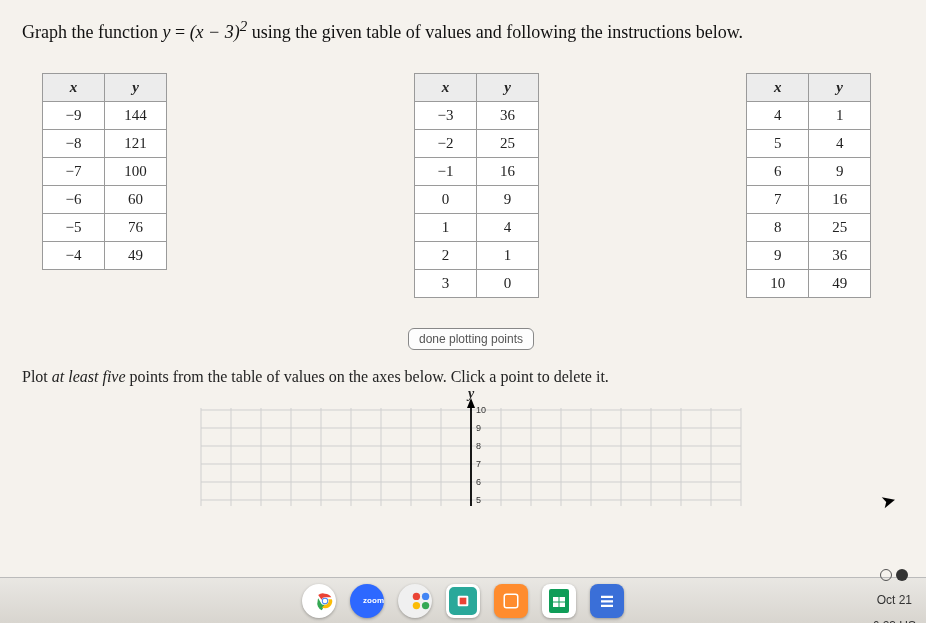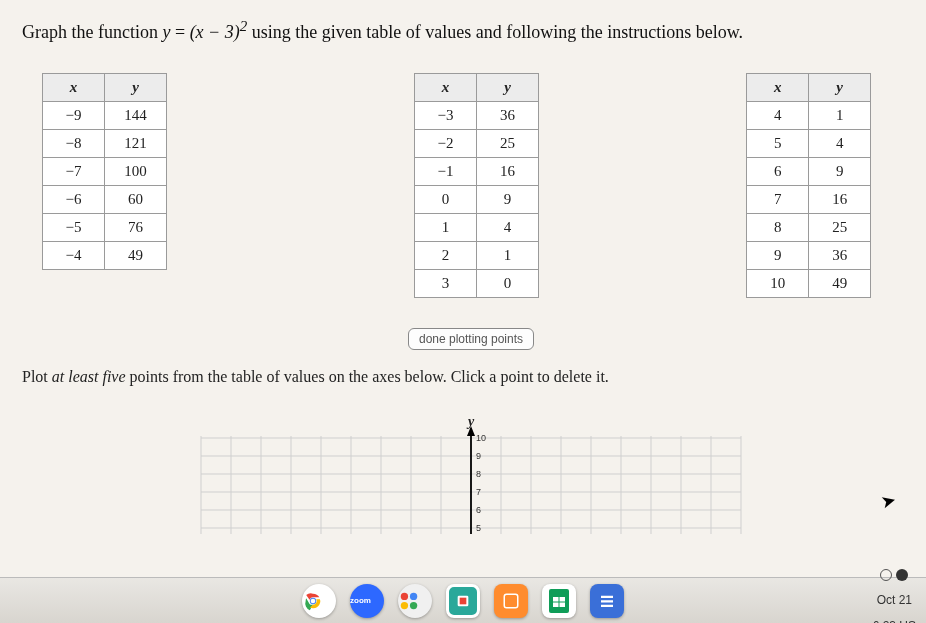--- a/index.html
+++ b/index.html
@@ -62,21 +62,21 @@
       background: #fdfdfd;
       padding: 3px 10px;
       font-family: Arial, Helvetica, sans-serif;
       font-size: 12px;
       color: #555;
       border-radius: 6px;
       cursor: pointer;
     }
     .plot-instr {
       font-size: 16px;
-      margin-bottom: 28px;
+      margin-bottom: 0;
     }
     .plot-instr .em { font-style: italic; }
 
     
     .graph-area {
       position: relative;
       margin: 0 auto;
       width: 560px;
       height: 120px;
     }
@@ -113,21 +113,21 @@
       position: absolute;
       left: 50%;
       transform: translateX(-50%);
       display: flex;
       gap: 14px;
       align-items: center;
     }
     .tb-icon {
       width: 34px; height: 34px;
       border-radius: 50%;
-      display: flex; align-items: center; justify-content: flex-start;
+      display: flex; align-items: center; justify-content: flex-end;
       box-shadow: 0 1px 3px rgba(0,0,0,.3);
       font-family: Arial, sans-serif;
     }
     .chrome { background: #fff; }
     .chrome svg { width: 22px; height: 22px; }
     .zoom { background: #2d68ff; color: #fff; font-size: 8px; font-weight: bold; }
     .games { background: #f0f0f0; }
     .sq-icon {
       width: 34px; height: 34px; border-radius: 8px;
       display: flex; align-items: center; justify-content: center;

